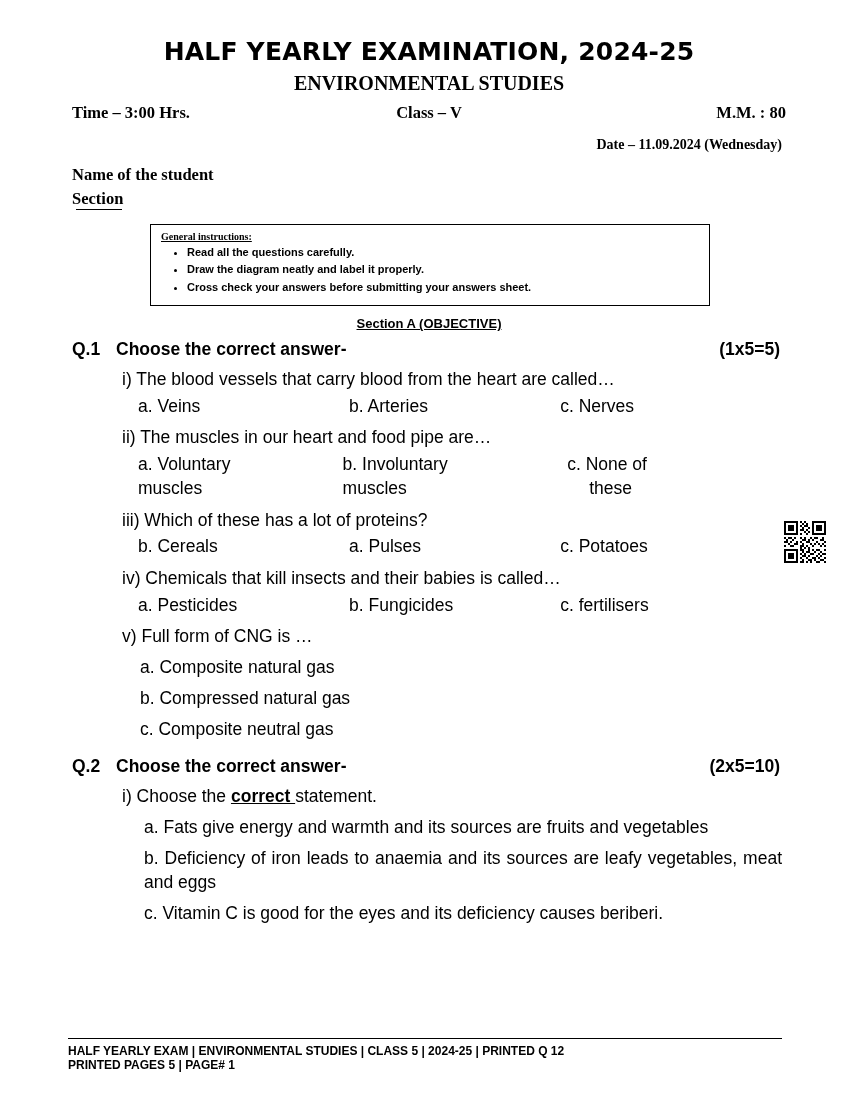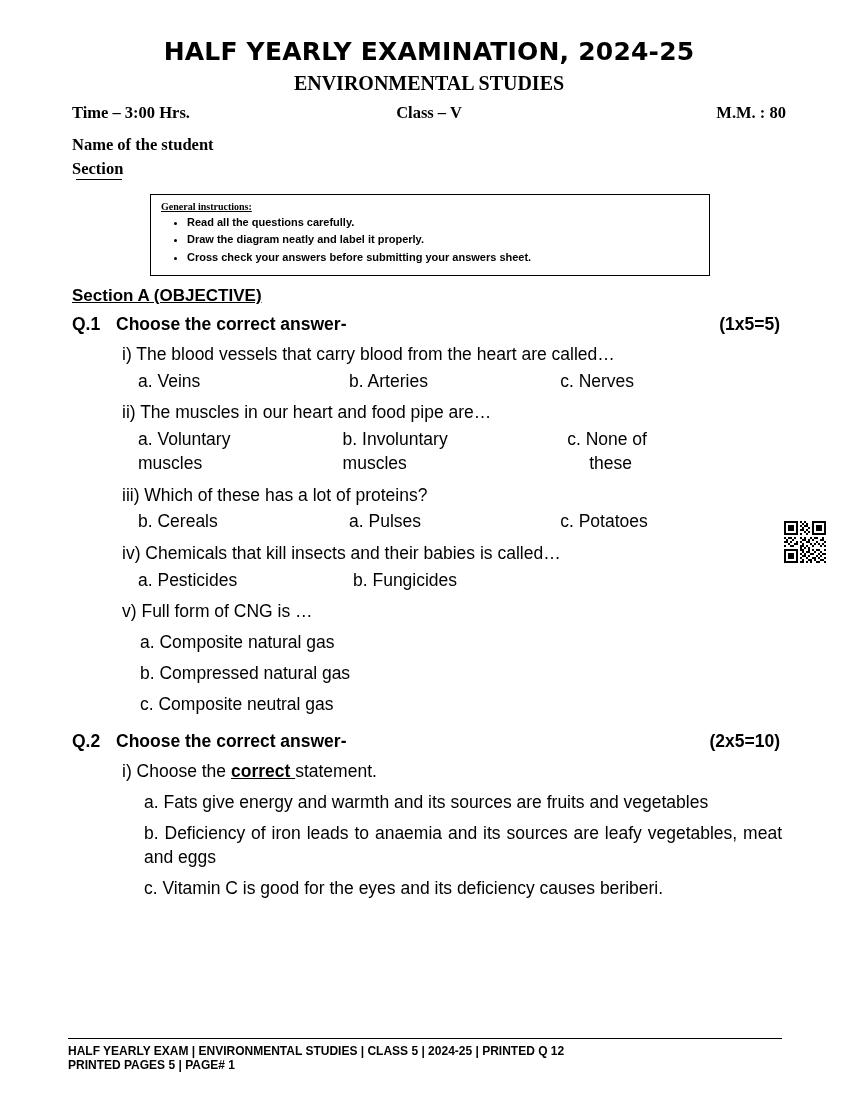--- a/index.html
+++ b/index.html
@@ -116,24 +116,24 @@
   }
   .instructions li {
     font-family: "Liberation Sans", sans-serif;
     font-weight: bold;
     font-size: 11px;
     line-height: 1.62;
   }
 
   
   .section-heading {
-    text-align: left;
+    text-align: center;
     font-family: "Liberation Sans", sans-serif;
     font-weight: bold;
-    font-size: 17px;
+    font-size: 13px;
     margin-top: 10px;
     margin-bottom: 4px;
   }
   .section-heading span {
     text-decoration: underline;
   }
 
   
   .qblock {
     margin-top: 8px;
@@ -241,20 +241,21 @@
 
     <div class="exam-title">HALF YEARLY EXAMINATION, 2024-25</div>
     <div class="subject-title">ENVIRONMENTAL STUDIES</div>
 
     <div class="meta-row">
       <div class="left">Time – 3:00 Hrs.</div>
       <div class="center">Class – V</div>
       <div class="right">M.M. : 80</div>
     </div>
 
+    <div class="date-line">Date – 11.09.2024 (Wednesday)</div>
 
     <div class="name-line">
       <span>Name of the student</span>
       <span class="dashline"></span>
       <span>Section</span>
       <span class="short-dash"></span>
     </div>
 
     <div class="instructions">
       <div class="instructions-title">General instructions:</div>
@@ -310,20 +311,21 @@
           <div class="opt opt-a">a. Pulses</div>
           <div class="opt opt-c">c. Potatoes</div>
         </div>
       </div>
 
       <div class="qitem">
         <div class="stem">iv) Chemicals that kill insects and their babies is called…</div>
         <div class="options">
           <div class="opt opt-a">a. Pesticides</div>
           <div class="opt opt-b">b. Fungicides</div>
+          <div class="opt opt-c">c. fertilisers</div>
         </div>
       </div>
 
       <div class="qitem">
         <div class="stem">v) Full form of CNG is …</div>
         <div class="opt-stack">
           <div class="opt">a. Composite natural gas</div>
           <div class="opt">b. Compressed natural gas</div>
           <div class="opt">c. Composite neutral gas</div>
         </div>

